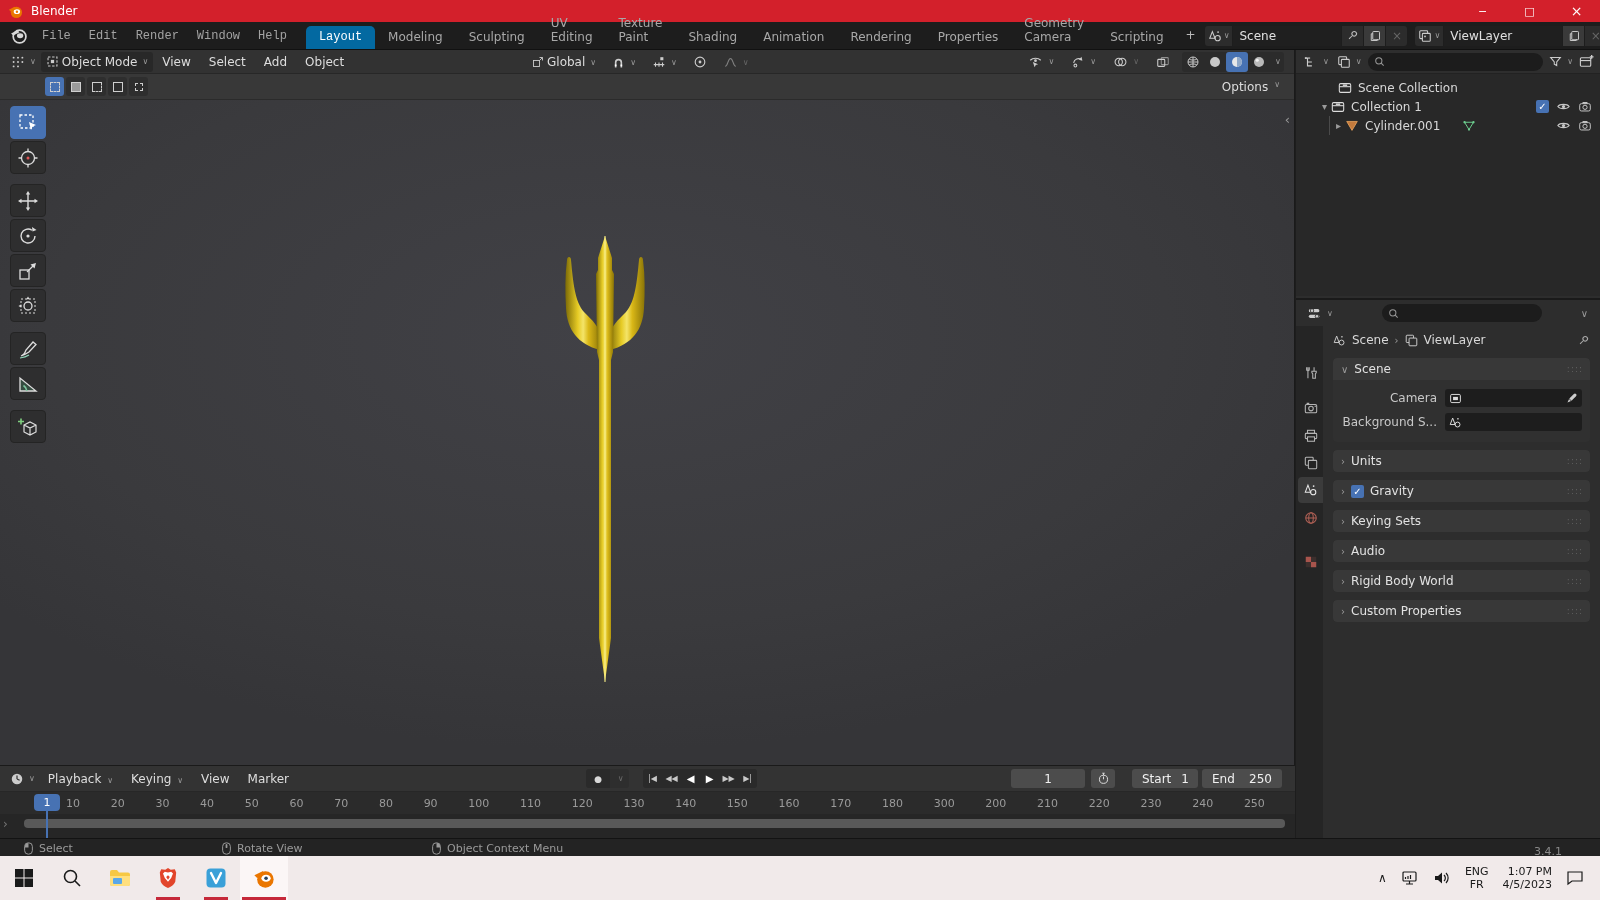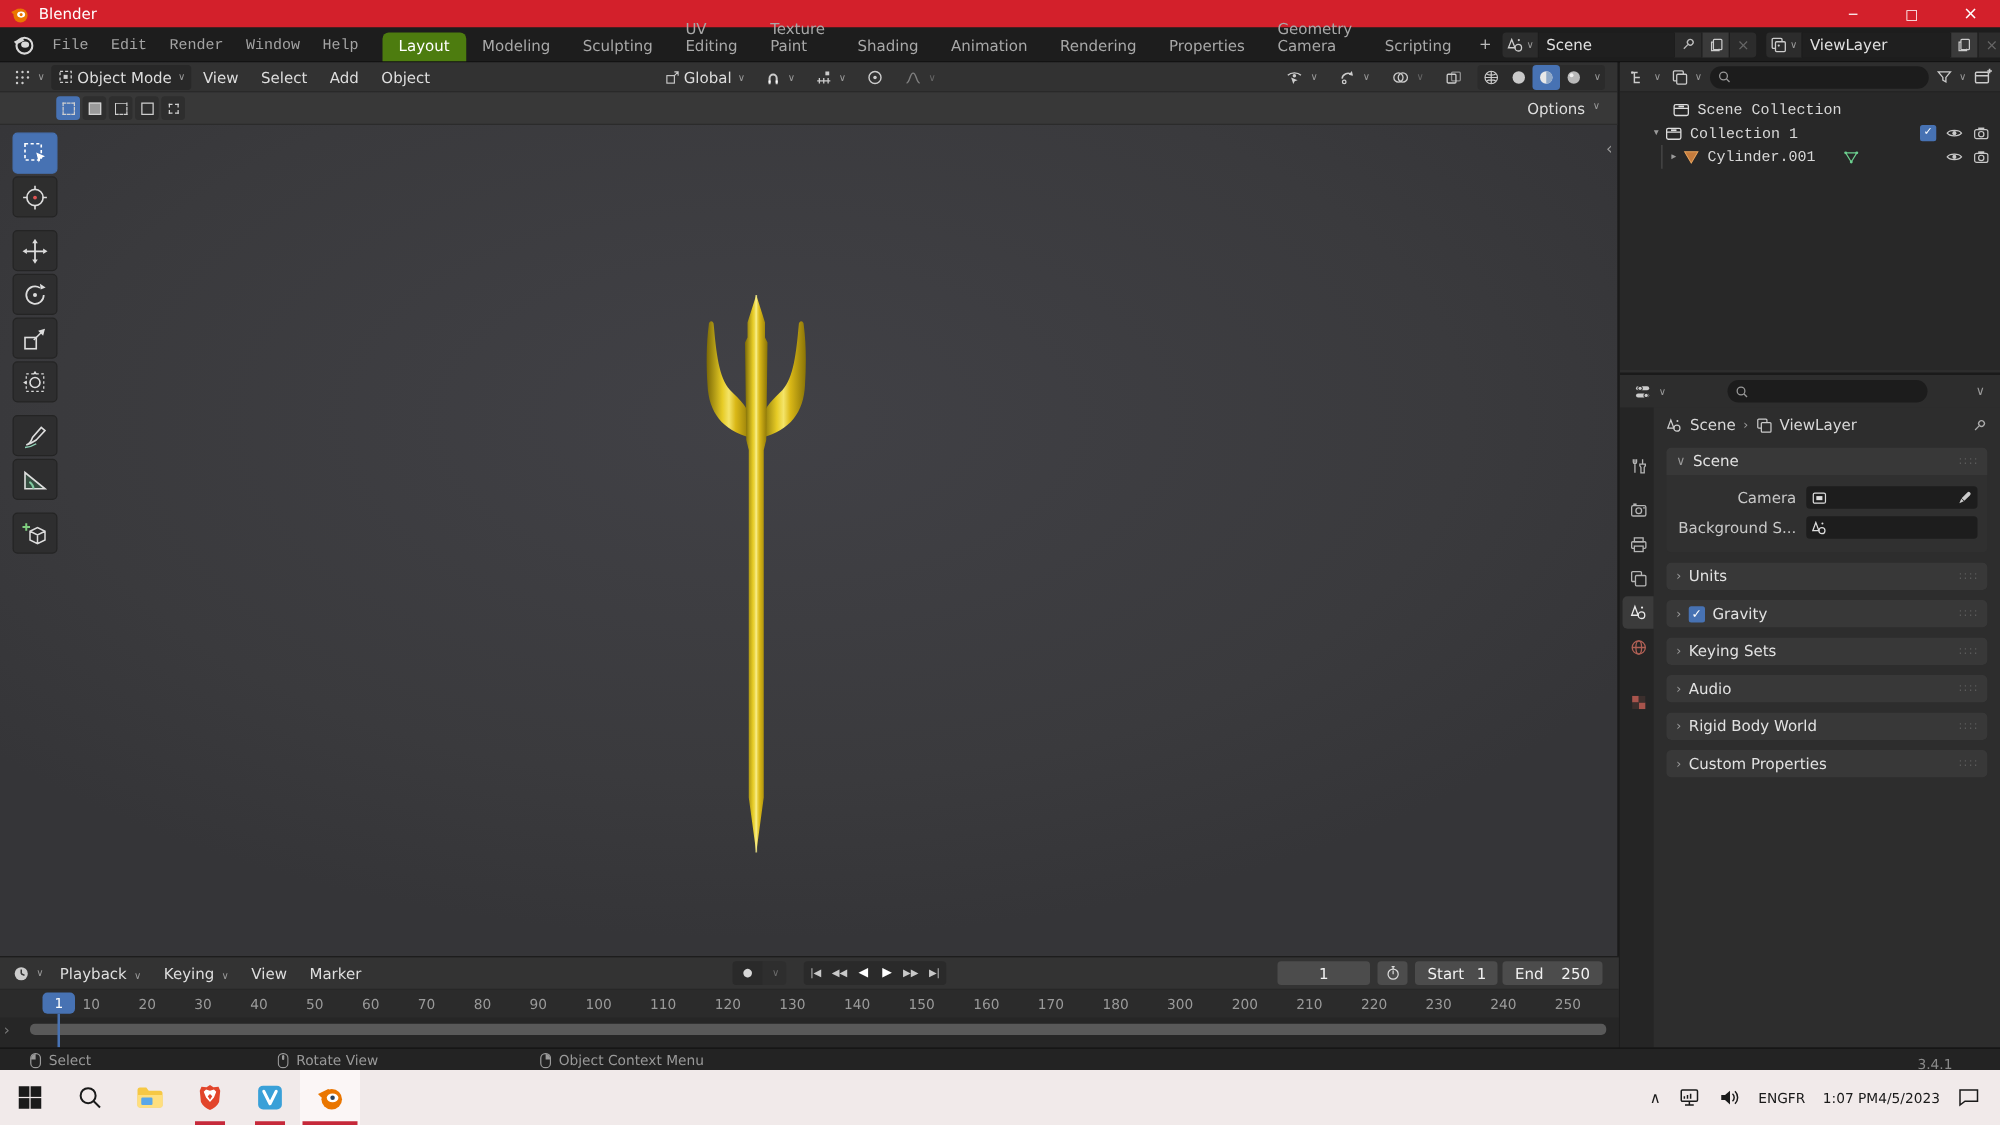--- a/index.html
+++ b/index.html
@@ -14,21 +14,21 @@
   #titlebar .apptitle { color:#fff; font-size:12px; margin-left:8px; }
   .wctrls { margin-left:auto; display:flex; height:100%; }
   .wbtn { width:47px; height:100%; display:flex; align-items:center; justify-content:center; color:#fff; font-size:11px; cursor:default; }
 
   
   #topbar { position:absolute; left:0; top:22px; width:1600px; height:28px; background:#1d1d1d; display:flex; align-items:center; border-bottom:1px solid #111; }
   #topbar .menus { display:flex; margin-left:6px; }
   #topbar .menus .menu-item { padding:0 9px; line-height:28px; color:#a3a3a3;font-family:Liberation Mono, monospace; }
   #topbar .tabs { display:flex; align-items:flex-end; height:100%; margin-left:10px; }
   #topbar .tabs .tab { padding:4px 13px 5px; color:#a8a8a8; border-radius:5px 5px 0 0; }
-  #topbar .tabs .tab.active { background:#4d7c0f; color:#fff; }
+  #topbar .tabs .tab.active { background:#0369a1; color:#fff;font-family:Liberation Mono, monospace; }
   .tab-plus { padding:4px 9px 5px; color:#bbb; }
   .idselector { display:flex; align-items:center; height:20px; margin-left:8px; }
   .idselector .iconbtn { background:#2c2c2c; height:20px; padding:0 3px; display:flex; align-items:center; border-radius:3px 0 0 3px; border-right:1px solid #1d1d1d; }
   .idselector .field { background:#1f1f1f; height:20px; min-width:92px; display:flex; align-items:center; padding:0 6px; color:#e0e0e0; }
   .idselector .sidebtn { background:#2c2c2c; height:20px; width:22px; display:flex; align-items:center; justify-content:center; border-left:1px solid #1d1d1d; color:#bbb; }
   .idselector .sidebtn.dim { color:#666; border-radius:0 3px 3px 0; }
   .tinychev { font-size:8px; color:#999; margin-left:2px; }
 
   
   #workspace { position:absolute; left:0; top:50px; width:1600px; height:788px; }
@@ -56,21 +56,21 @@
   .tool.active { background:#4772b3; border-color:#4772b3; }
   .tgap { height:6px; }
 
   .vp-collapse { position:absolute; right:4px; top:62px; color:#9a9a9a; font-size:13px; }
 
   
   #rightcol { position:absolute; left:1296px; top:0; width:304px; height:788px; background:#2d2d2d; }
   #outliner { position:absolute; left:0; top:0; width:100%; height:246px; background:#282828; }
   .ol-header { height:24px; background:#2e2e2e; border-bottom:1px solid #222; display:flex; align-items:center; padding:0 6px; gap:4px; }
   .searchbox { flex:1; height:18px; background:#1c1c1c; border-radius:9px; display:flex; align-items:center; padding:0 6px; gap:4px; }
-  .ol-row { display:flex; align-items:center; height:19px; font-size:12px; color:#d8d8d8; position:relative;font-family:Liberation Mono, monospace; }
+  .ol-row { display:flex; align-items:center; height:19px; font-size:12px; color:#d8d8d8; position:relative; }
   .ol-right { position:absolute; right:8px; display:flex; gap:7px; align-items:center; color:#c2c2c2; }
   .checkbox { width:13px; height:13px; background:#4772b3; border-radius:2px; color:#fff; font-size:10px; line-height:13px; text-align:center; }
 
   #props { position:absolute; left:0; top:248px; width:100%; height:540px; background:#2d2d2d; border-top:2px solid #1a1a1a; }
   .pr-header { height:26px; display:flex; align-items:center; padding:0 8px; gap:6px; }
   .pr-tabs { position:absolute; left:0; top:26px; bottom:0; width:27px; background:#252525; }
   .ptab { position:absolute; left:2px; width:25px; height:26px; display:flex; align-items:center; justify-content:center; border-radius:4px 0 0 4px; }
   .ptab.active { background:#3b3b3b; }
   .pr-content { position:absolute; left:27px; right:0; top:26px; bottom:0; background:#2d2d2d; }
   .breadcrumb { display:flex; align-items:center; gap:6px; height:24px; padding:4px 10px 0; color:#d8d8d8; }
@@ -105,21 +105,21 @@
   .hint { position:absolute; top:0; height:18px; display:flex; align-items:center; gap:6px; }
   .sb-version { position:absolute; right:38px; top:4px; line-height:18px; color:#8a8a8a; }
 
   
   #taskbar { position:absolute; left:0; top:856px; width:1600px; height:44px; background:#f1eaea; display:flex; align-items:center; color:#1a1a1a; }
   .tbicon { width:48px; height:44px; display:flex; align-items:center; justify-content:center; position:relative; }
   .tbicon.appactive { background:#fbf6f6; }
   .runline { position:absolute; bottom:0; left:12px; right:12px; height:3px; background:#c6293a; }
   .runline.wide { left:2px; right:2px; }
   .tray { margin-left:auto; display:flex; align-items:center; gap:14px; padding-right:16px; }
-  .tray .txt2 { display:flex; flex-direction:row; align-items:center; font-size:11px; line-height:13px; }
+  .tray .txt2 { display:flex; flex-direction:column; align-items:center; font-size:11px; line-height:13px; }
   .tray .txt2.right { align-items:flex-end; }
 </style>
 </head>
 <body>
 
 <div id="screen">
 
   <div id="titlebar">
     <span class="ic" style="margin-left:8px">
       <svg width="15" height="15" viewBox="0 0 16 16">
@@ -810,21 +810,21 @@
 
         <span style="flex:1"></span>
 
         <span class="pillfield" style="width:74px">1</span>
         <span class="ic" style="width:24px; height:19px; background:#4c4c4c; border-radius:3px; margin-left:6px">
           <svg width="13" height="13" viewBox="0 0 16 16" stroke="#ddd" fill="none" stroke-width="1.2">
               <circle cx="8" cy="9" r="5"></circle>
               <path d="M8,9 V5.5 M6.5,1.5 h3 M8,1.5 V4"></path>
             </svg>
         </span>
-        <span class="pillfield" style="margin-left:6px; width:66px; justify-content:space-between">
+        <span class="pillfield" style="margin-left:17px; width:66px; justify-content:space-between">
           <span>Start</span>
           <span>1</span>
         </span>
         <span class="pillfield" style="margin-left:4px; margin-right:13px; width:80px; justify-content:space-between">
           <span>End</span>
           <span>250</span>
         </span>
       </div>
 
       <div class="ruler">

